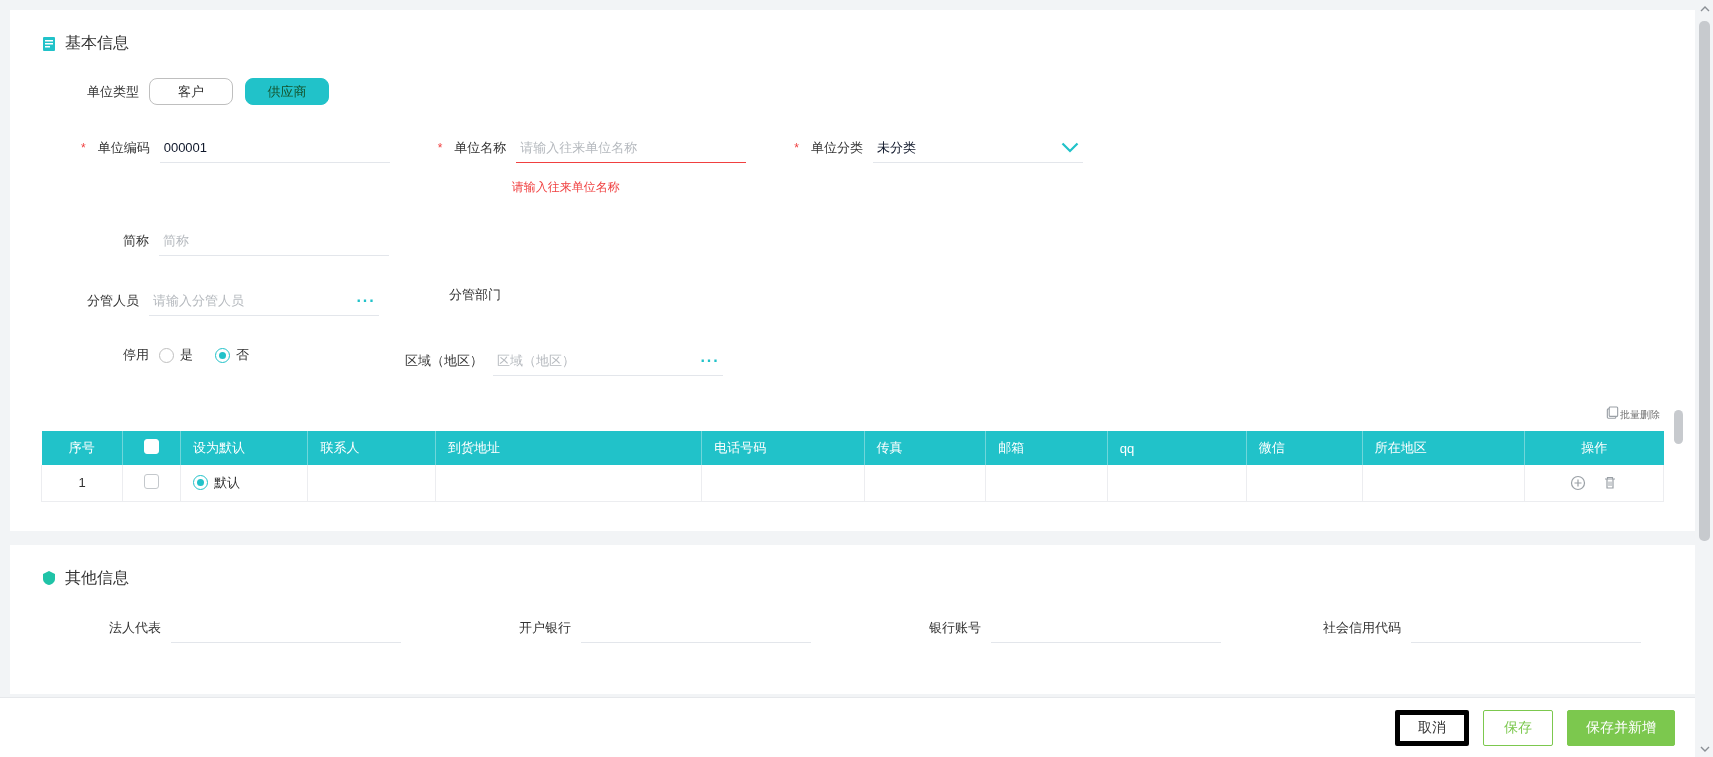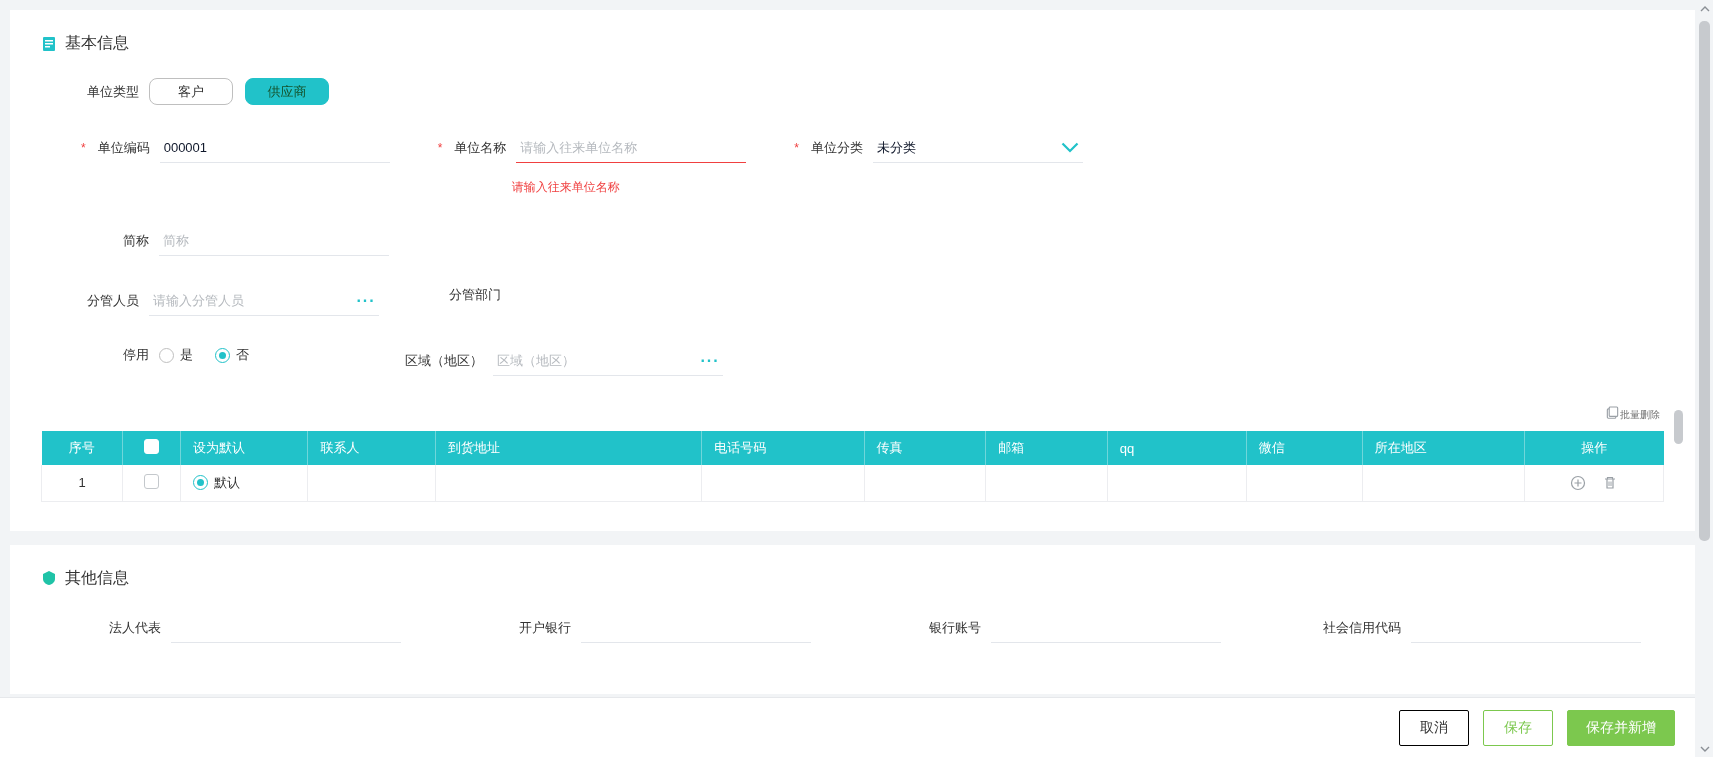--- a/index.html
+++ b/index.html
@@ -217,21 +217,21 @@
   .btn {
     height:36px;
     min-width:70px;
     padding:0 18px;
     font-size:14px;
     border-radius:2px;
     display:inline-flex; align-items:center; justify-content:center;
     cursor:pointer;
     user-select:none;
   }
-  .btn-cancel { background:#fff; border:1px solid #000000; color:#333; }
+  .btn-cancel { background:#fff; border:5px solid #000000; color:#333; }
   .btn-save   { background:#fff; border:1px solid #7cc84e; color:#7cc84e; }
   .btn-primary{ background:#7cc84e; border:1px solid #7cc84e; color:#fff; }
 
   
   .scrollbar {
     position:absolute; top:0; right:0; bottom:0; width:17px;
     background:#f2f4f6;
     display:flex; flex-direction:column; align-items:center;
   }
   .sb-arrow {

